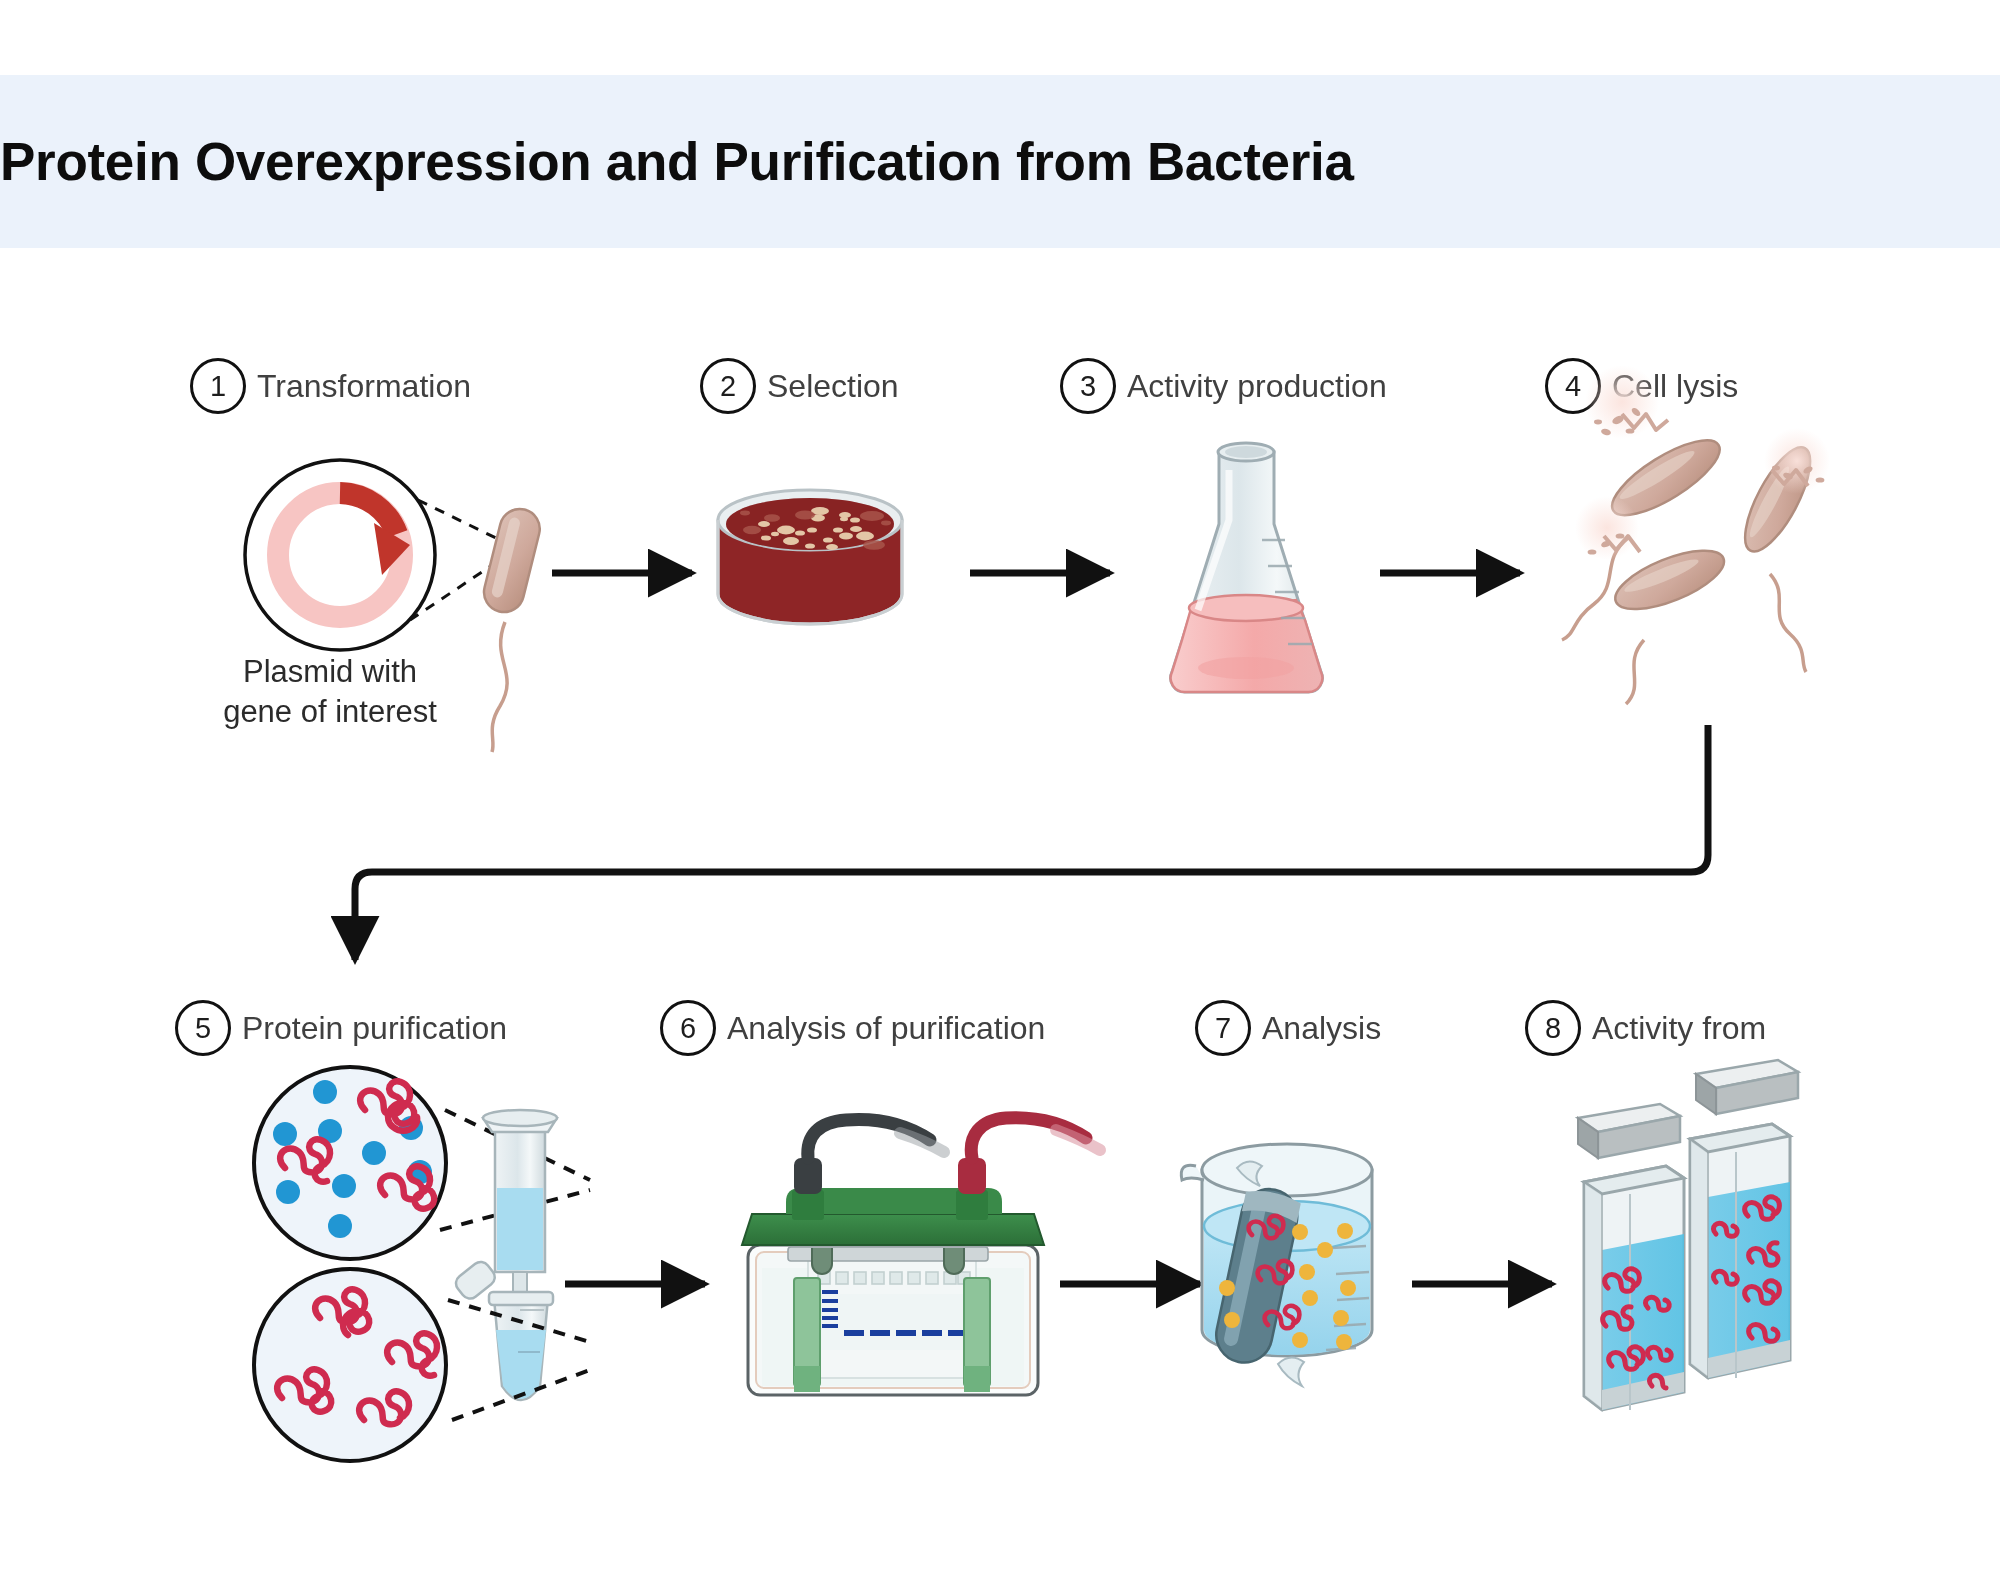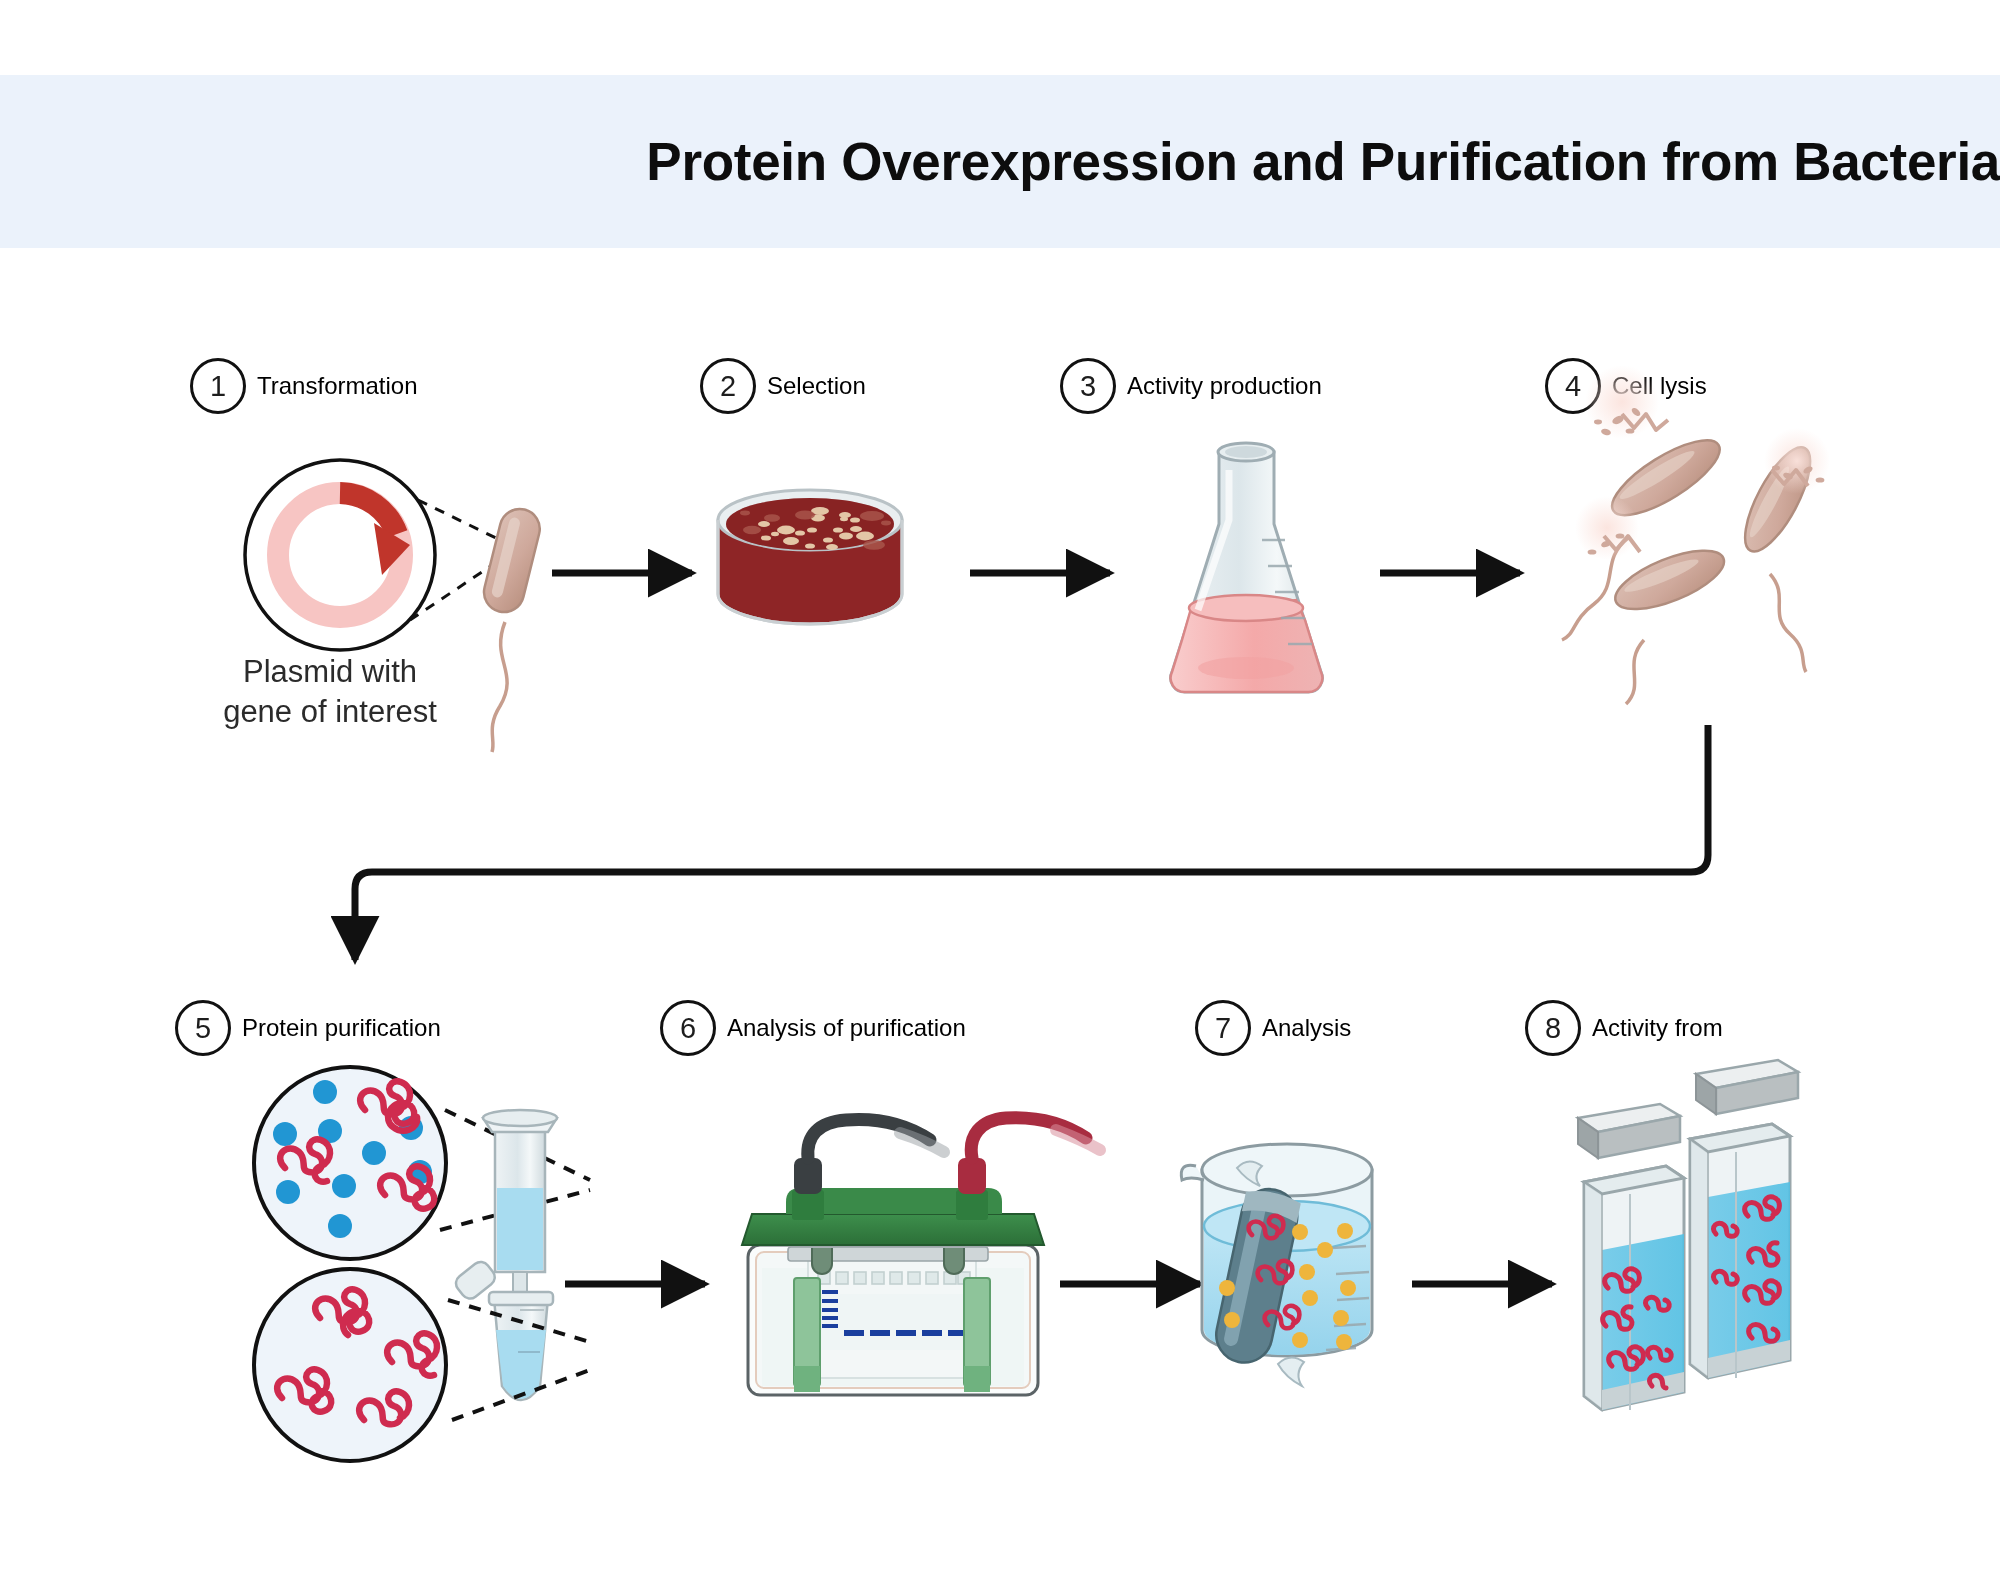--- a/index.html
+++ b/index.html
@@ -3,36 +3,36 @@
 <meta charset="utf-8">
 <style>
   html,body{margin:0;padding:0;}
   body{
     width:2000px;height:1582px;background:#ffffff;
     font-family:"Liberation Sans","DejaVu Sans",sans-serif;
     overflow:hidden;position:relative;
   }
   .header-band{
     position:absolute;left:0;top:75px;width:2000px;height:173px;
-    background:#ebf2fb;display:flex;align-items:center;justify-content:flex-end;
+    background:#ebf2fb;display:flex;align-items:center;justify-content:flex-start;
   }
   .page-title{
     font-size:53px;font-weight:bold;color:#0d0d0d;letter-spacing:-0.3px;
     font-family:"Liberation Sans","DejaVu Sans",sans-serif;
   }
   .canvas{position:absolute;left:0;top:0;width:2000px;height:1582px;}
   .step{position:absolute;}
   .step-head{display:flex;align-items:center;gap:11px;white-space:nowrap;}
   .step-num{
     width:50px;height:50px;border:3.5px solid #111;border-radius:50%;
     display:flex;align-items:center;justify-content:center;
     font-size:29px;color:#1d1d1d;flex:0 0 auto;
     font-family:"Liberation Sans","DejaVu Sans",sans-serif;
   }
-  .step-label{font-size:24px;color:#000000;}
+  .step-label{font-size:32px;color:#404040;}
   svg{display:block;overflow:visible;}
 </style>
 </head>
 <body>
 
 <div class="header-band">
   <div class="page-title">Protein Overexpression and Purification from Bacteria</div>
 </div>
 
 <div class="step" style="left:190px;top:358px;">

